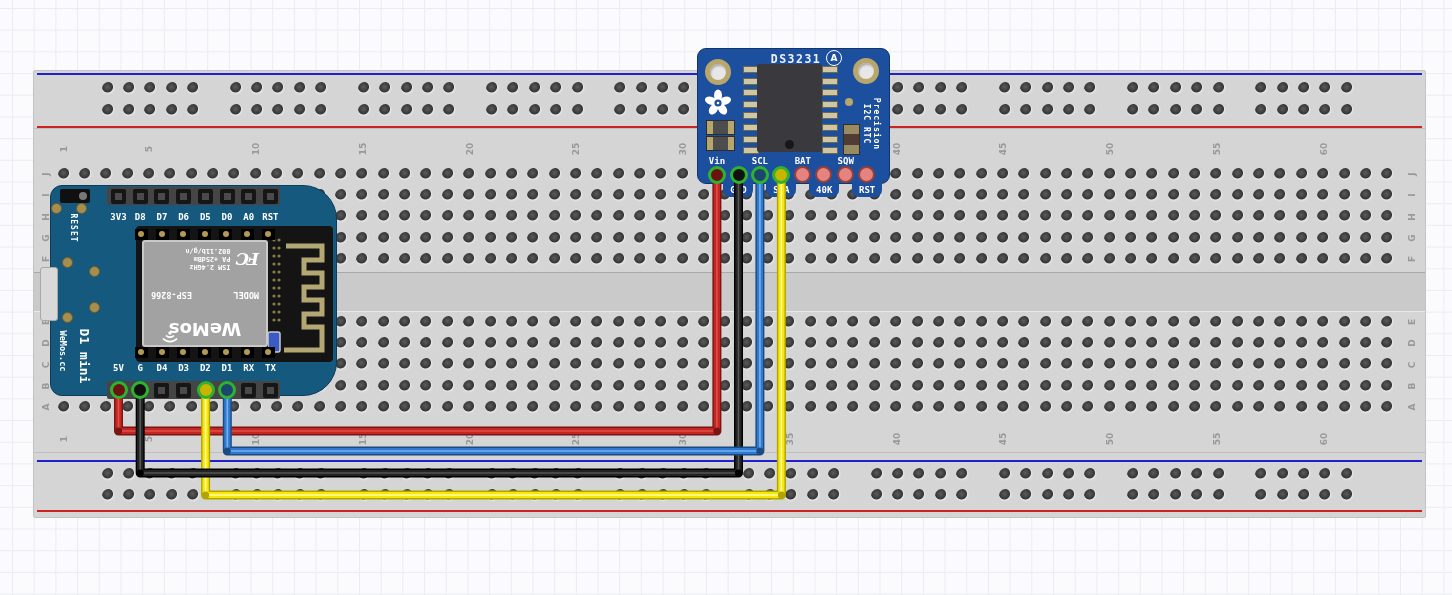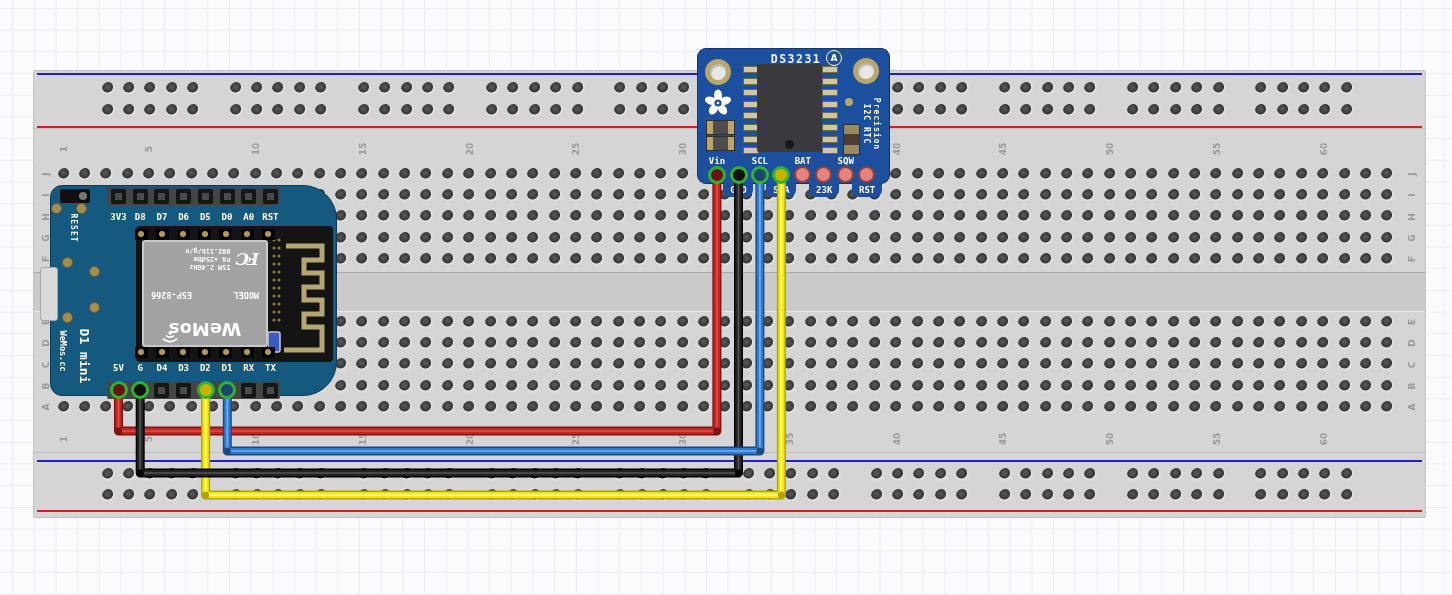--- a/index.html
+++ b/index.html
@@ -1099,21 +1099,21 @@
         <div>I2C RTC</div>
       </div>
     </div>
     <div id="rtc-pins-layer" class="abs" style="left:0;top:0;">
         <div class="pinlabel" style="left: 717px; top: 160.5px;">Vin</div>
         <div class="pinlabel" style="left: 759.9px; top: 160.5px;">SCL</div>
         <div class="pinlabel" style="left: 802.8px; top: 160.5px;">BAT</div>
         <div class="pinlabel" style="left: 845.7px; top: 160.5px;">SQW</div>
         <div class="pinlabel" style="left: 738.45px; top: 190px; z-index: 24;">GND</div>
         <div class="pinlabel" style="left: 781.35px; top: 190px; z-index: 24;">SDA</div>
-        <div class="pinlabel" style="left: 824.25px; top: 190px; z-index: 24;">23K</div>
+        <div class="pinlabel" style="left: 824.25px; top: 190px; z-index: 24;">40K</div>
         <div class="pinlabel" style="left: 867.15px; top: 190px; z-index: 24;">RST</div>
         <div class="salmonpin" style="left: 802.8px; top: 174.5px;"></div>
         <div class="salmonpin" style="left: 824.25px; top: 174.5px;"></div>
         <div class="salmonpin" style="left: 845.7px; top: 174.5px;"></div>
         <div class="salmonpin" style="left: 867.15px; top: 174.5px;"></div>
       </div>
   </div>
 
   <div id="wemos-pins-layer" class="abs" style="left:0;top:0;">
       <div class="pinsq" style="left: 118.5px; top: 196px;"></div>

